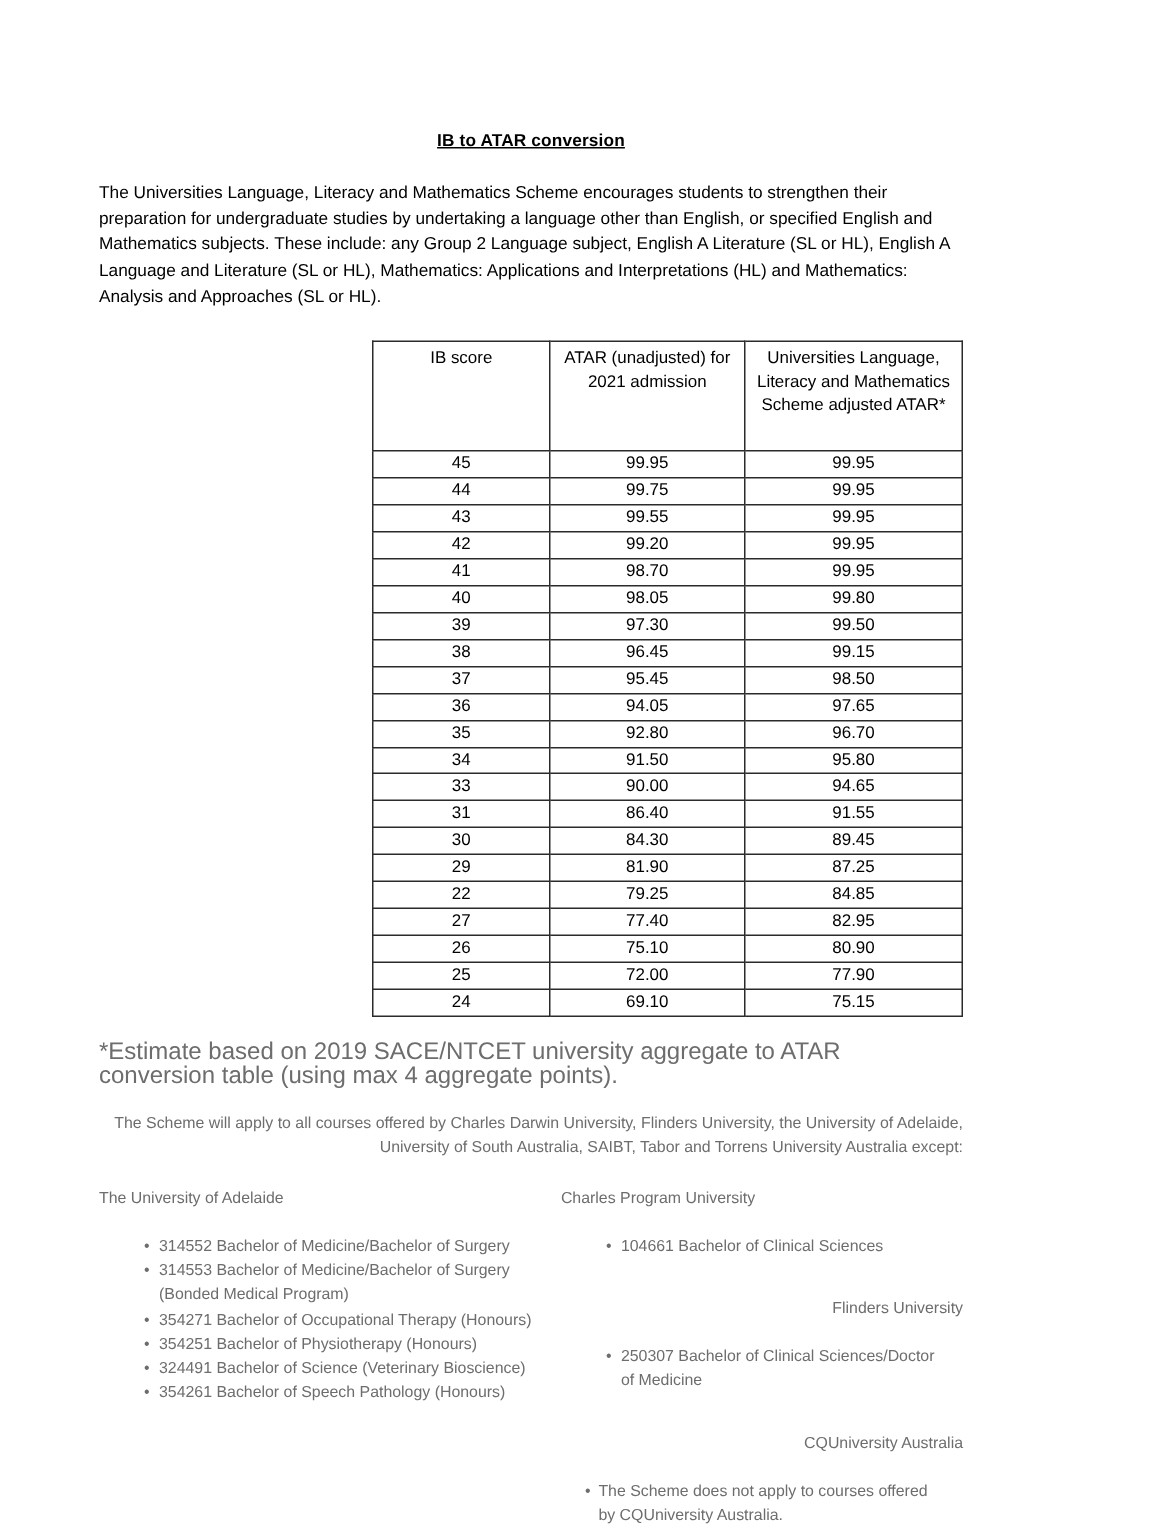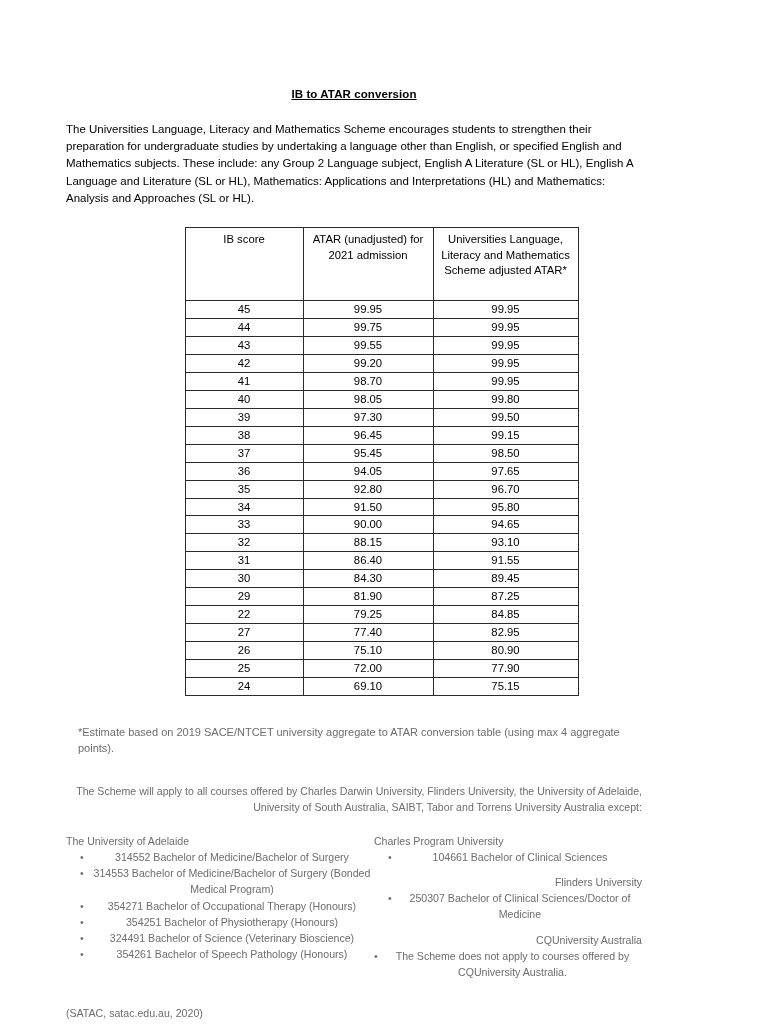--- a/index.html
+++ b/index.html
@@ -43,21 +43,21 @@
     font-size: 11.5px;
     line-height: 17.2px;
     color: #000;
     text-align: left;
   }
 
   
   .table-wrap {
     padding-top: 20px;
     display: flex;
-    justify-content: center;
+    justify-content: flex-end;
   }
   table.conv {
     border-collapse: collapse;
     margin-left: 55px;
     table-layout: fixed;
     width: 393px;
     font-size: 11.3px;
   }
   table.conv col.c1 { width: 118px; }
   table.conv col.c2 { width: 130px; }
@@ -78,23 +78,23 @@
     line-height: 15.6px;
   }
   table.conv tbody td {
     height: 16.95px;
     line-height: 16.95px;
     vertical-align: middle;
   }
 
   
   .footnote {
-    margin: 12px;
+    margin: 0;
     padding-top: 16px;
-    font-size: 11px;
+    font-size: 16px;
     line-height: 16px;
     color: #6d6d6d;
   }
   .scheme-note {
     margin: 0;
     padding-top: 15px;
     font-size: 10.6px;
     line-height: 16px;
     color: #6d6d6d;
     text-align: right;
@@ -112,23 +112,22 @@
   .uni-name {
     font-size: 10.6px;
     line-height: 16px;
     color: #6d6d6d;
     margin: 0;
   }
   .uni-name.spaced { padding-top: 9px; text-align: right; }
 
   ul.courses {
     list-style: none;
-    margin: 0;
+    margin: 16px;
     padding: 0 0 0 14px;
-    text-align: center;
   }
   ul.courses li {
     font-size: 10.6px;
     line-height: 16.2px;
     color: #6d6d6d;
     position: relative;
     padding-left: 10px;
     margin: 0;
   }
   ul.courses li::before {
@@ -235,25 +234,20 @@
           </tr>
           <tr>
             <td>34</td>
             <td>91.50</td>
             <td>95.80</td>
           </tr>
           <tr>
             <td>33</td>
             <td>90.00</td>
             <td>94.65</td>
-          </tr>
-          <tr>
-            <td>32</td>
-            <td>88.15</td>
-            <td>93.10</td>
           </tr>
           <tr>
             <td>31</td>
             <td>86.40</td>
             <td>91.55</td>
           </tr>
           <tr>
             <td>30</td>
             <td>84.30</td>
             <td>89.45</td>

